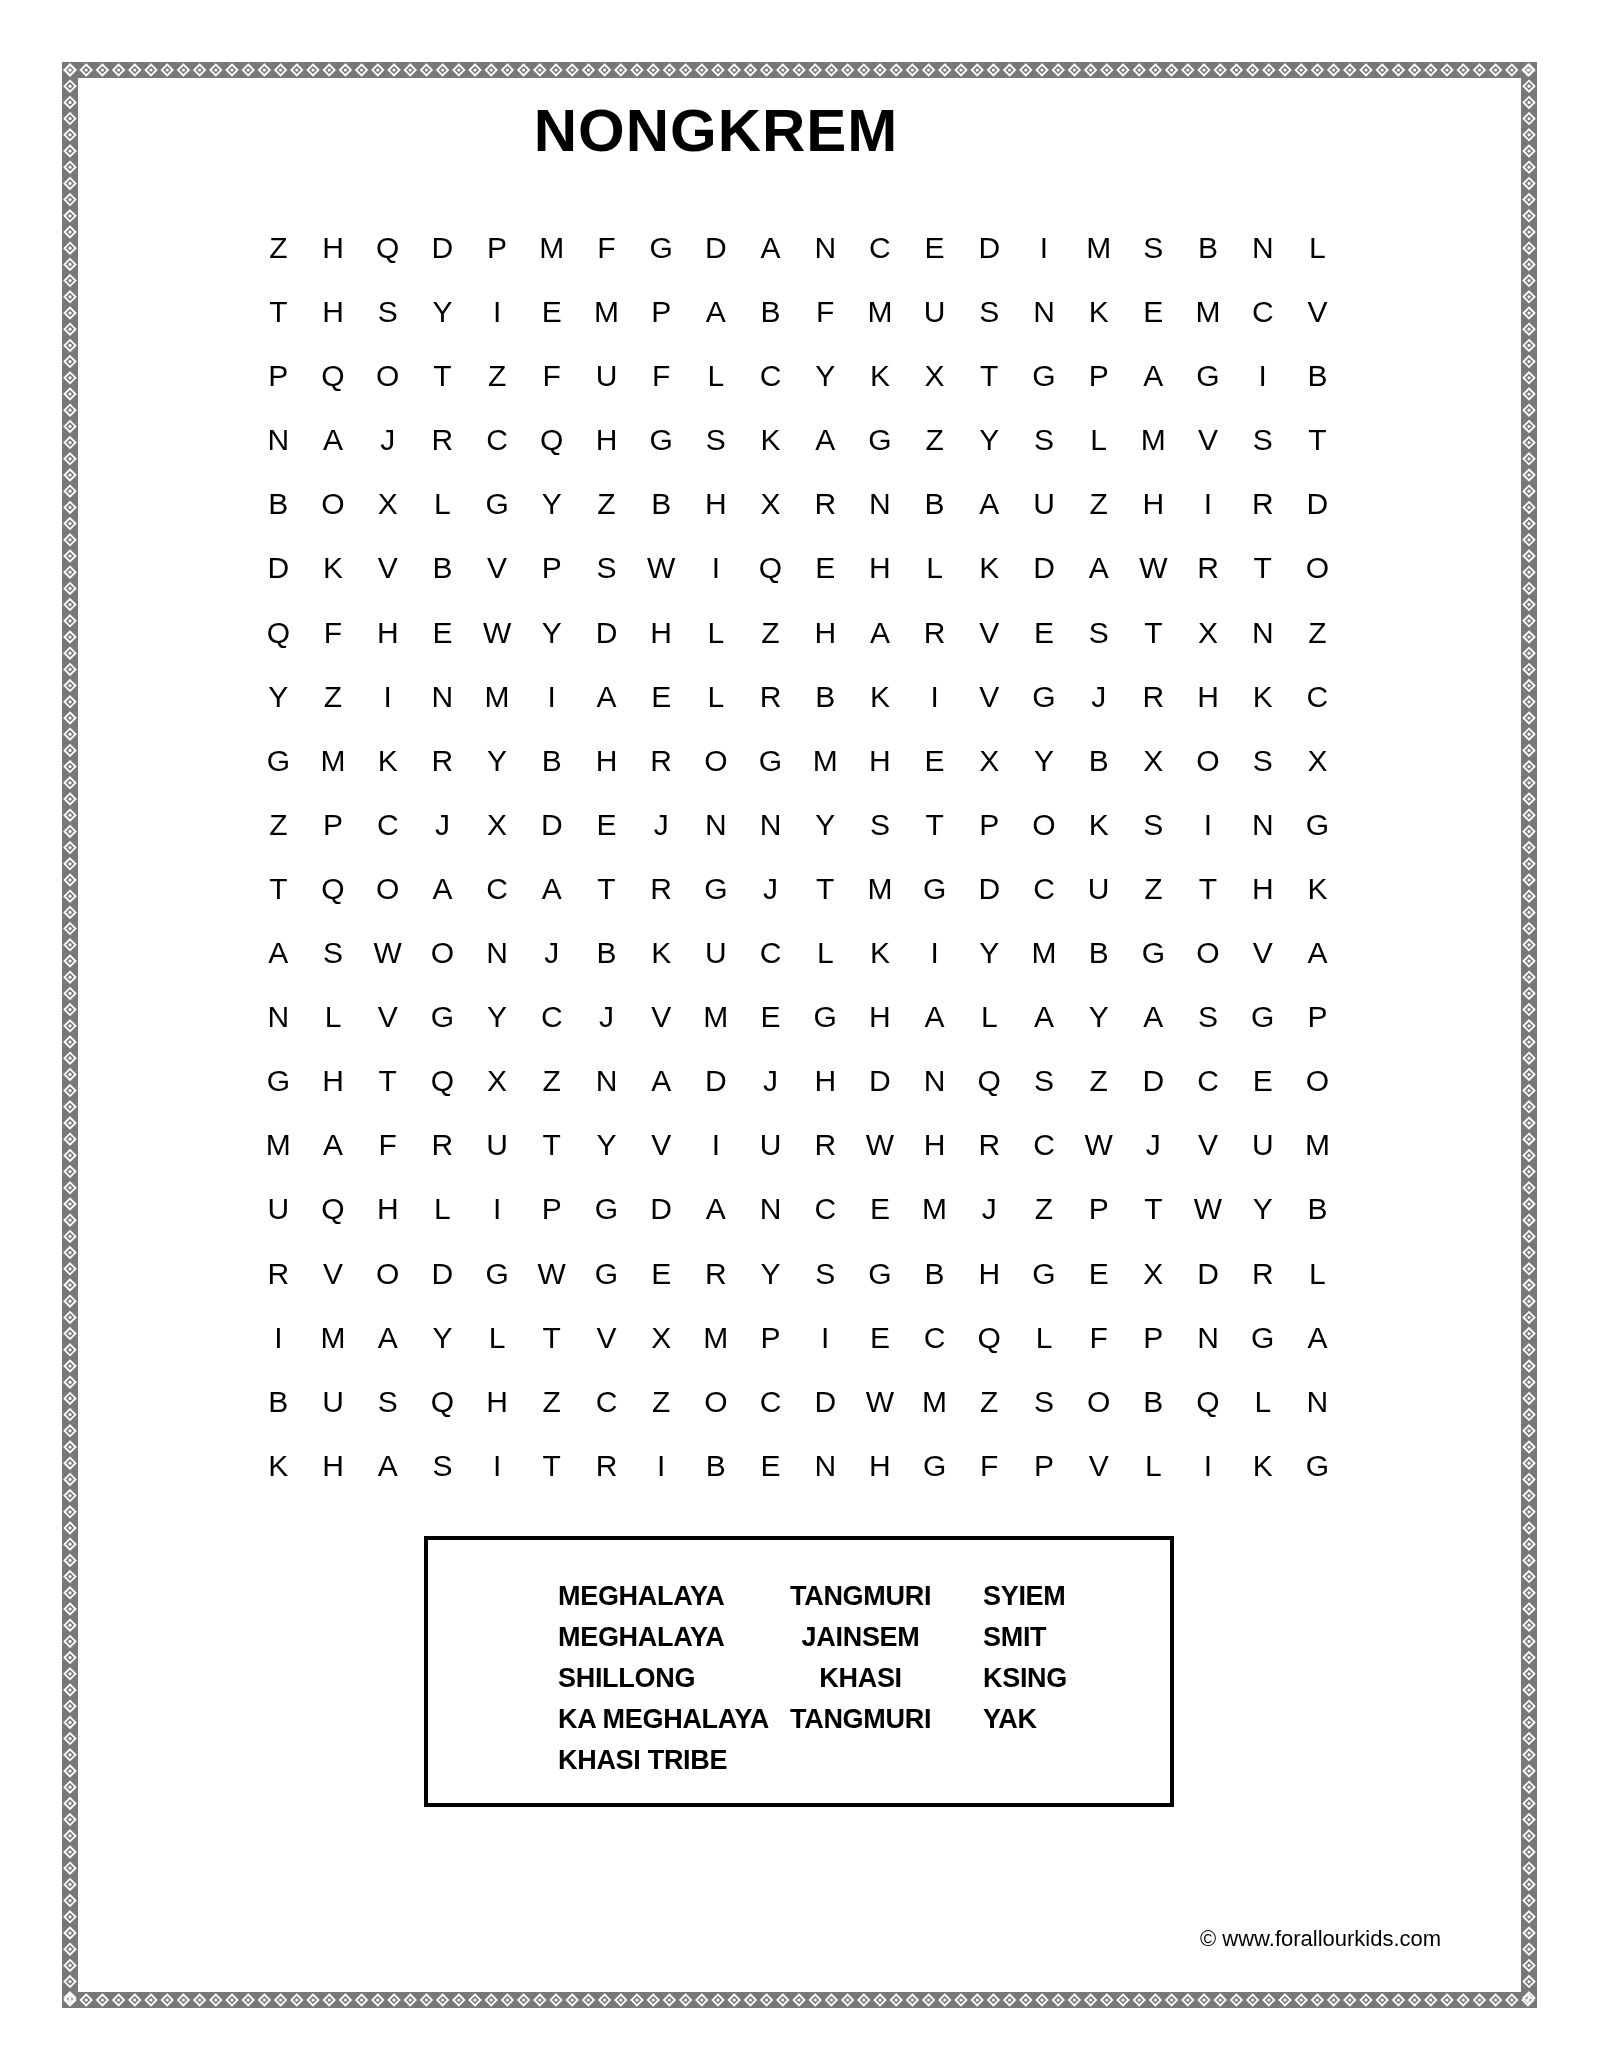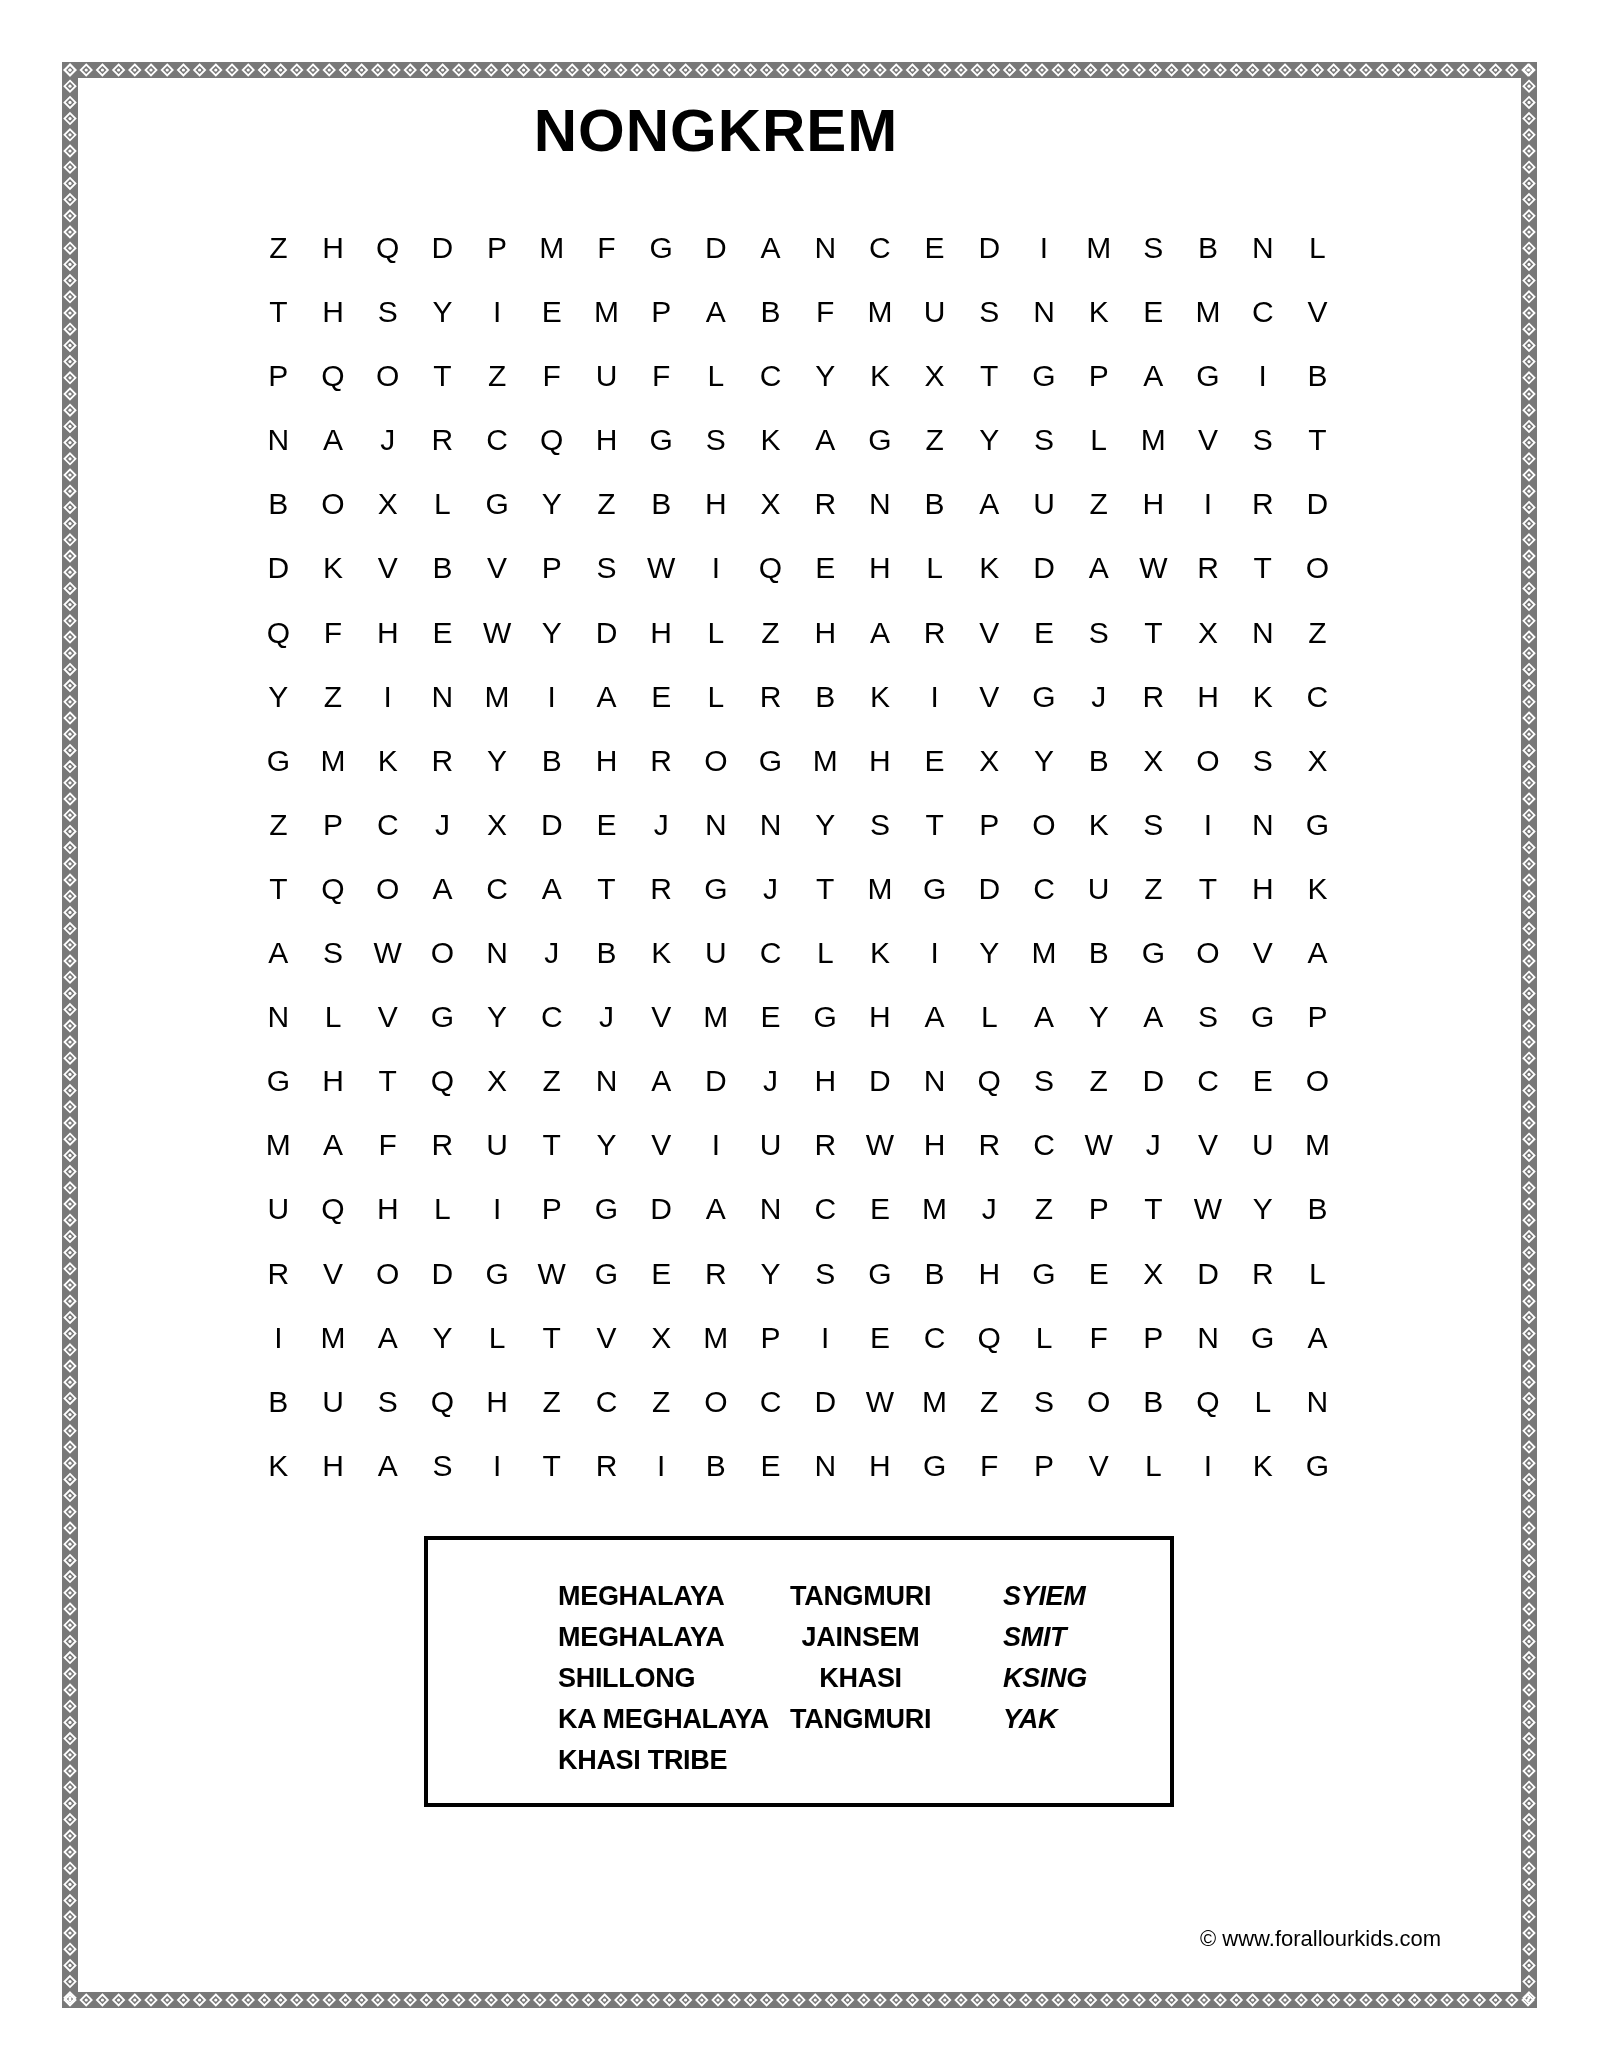--- a/index.html
+++ b/index.html
@@ -25,21 +25,21 @@
   }
   .cell { text-align: center; font-size: 30px; line-height: 58px; }
   .word-box {
     position: absolute; left: 424px; top: 1536px; width: 750px; height: 271px;
     box-sizing: border-box; border: 4px solid #000;
   }
   .word-col { position: absolute; top: 36px; }
   .word { font-weight: bold; font-size: 27px; line-height: 41px; white-space: nowrap; letter-spacing: -0.3px; }
   .word-col.c1 { left: 90px; margin-left: 40px; }
   .word-col.c2 { left: 362px; text-align: center; }
-  .word-col.c3 { left: 575px; font-style: italic; }
+  .word-col.c3 { left: 555px; }
   .footer {
     position: absolute; left: 1200px; top: 1928px; font-size: 22px; line-height: 22px;
   }
 </style>
 </head>
 <body>
 
 <div class="frame"></div>
 <svg class="frame-dots top" viewBox="0 0 1475 16" preserveAspectRatio="none" width="1475" height="16">
     <path d="M8 2.5 L13.5 8 L8 13.5 L2.5 8 Z" fill="none" stroke="#ffffff" stroke-width="1.8"></path>

